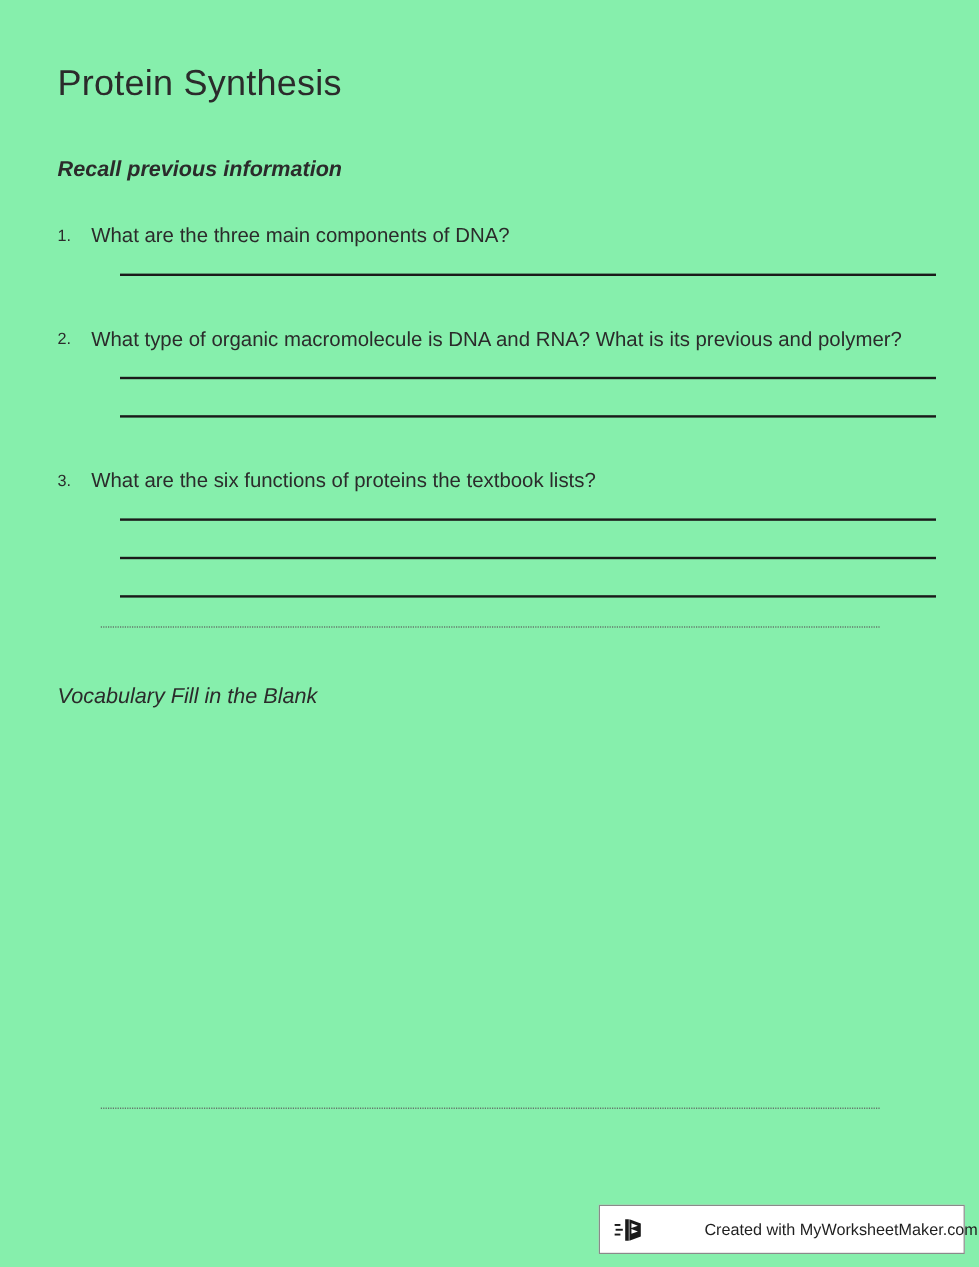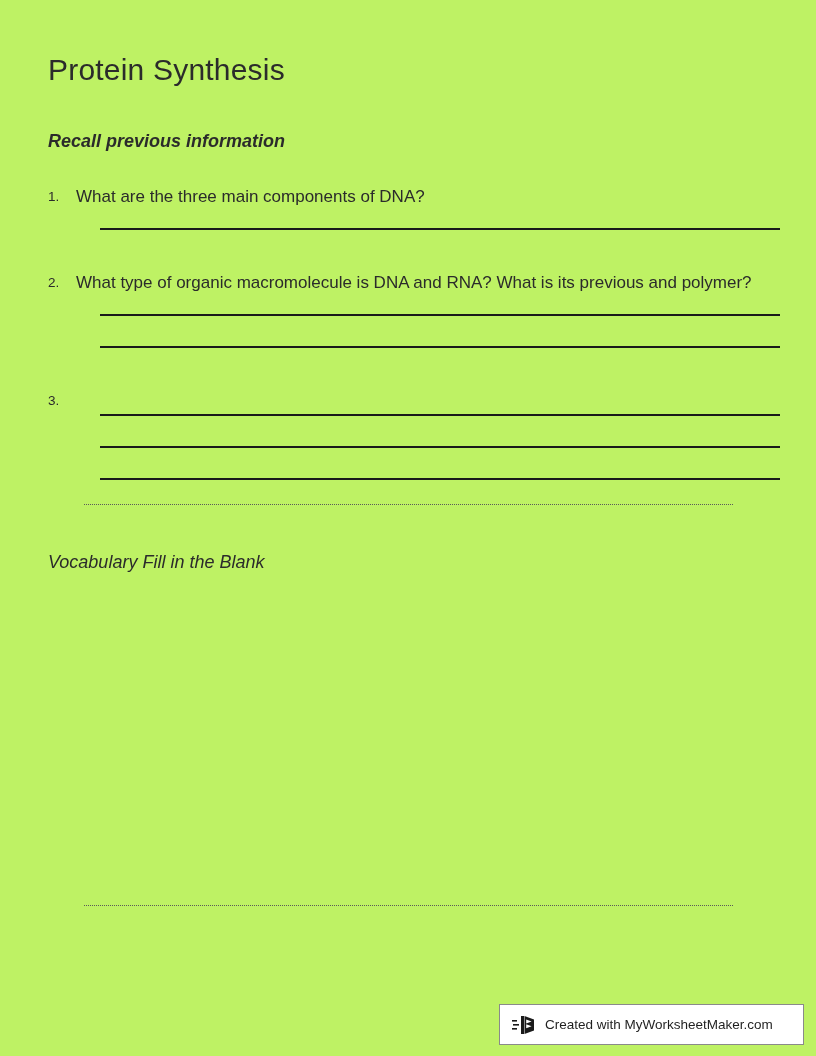--- a/index.html
+++ b/index.html
@@ -9,21 +9,21 @@
     background: #ffffff;
   }
   body {
     font-family: "Liberation Sans", sans-serif;
     color: #2b2b2b;
   }
   .page {
     position: relative;
     width: 816px;
     height: 1056px;
-    background: #bef264;
+    background: #86efac;
     overflow: hidden;
     box-sizing: border-box;
   }
   .content {
     position: absolute;
     left: 48px;
     top: 0;
     width: 720px;
   }
 
@@ -118,20 +118,21 @@
     left: 499px;
     top: 1004px;
     width: 305px;
     height: 41px;
     box-sizing: border-box;
     border: 1px solid #8a8a8a;
     background: #ffffff;
     display: flex;
     align-items: center;
     padding-left: 12px;
+    gap: 42px;
   }
   .badge-logo {
     width: 26px;
     height: 22px;
     flex: 0 0 26px;
     margin-right: 7px;
     display: block;
   }
   .badge-text {
     font-size: 13.5px;
@@ -165,20 +166,21 @@
         <span class="question-number">2.</span>
         <span class="question-text">What type of organic macromolecule is DNA and RNA? What is its previous and polymer?</span>
         <div class="answer-lines">
           <div class="answer-line"></div>
           <div class="answer-line"></div>
         </div>
       </li>
 
       <li class="question-item q3">
         <span class="question-number">3.</span>
+        <span class="question-text">What are the six functions of proteins the textbook lists?</span>
         <div class="answer-lines">
           <div class="answer-line"></div>
           <div class="answer-line"></div>
           <div class="answer-line"></div>
         </div>
       </li>
 
     </ol>
 
     <div class="dotted-separator sep-after-recall"></div>

